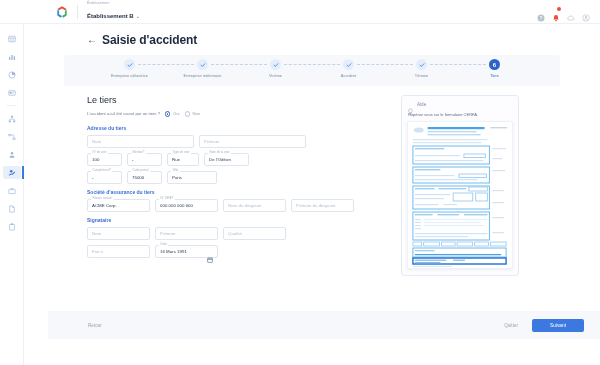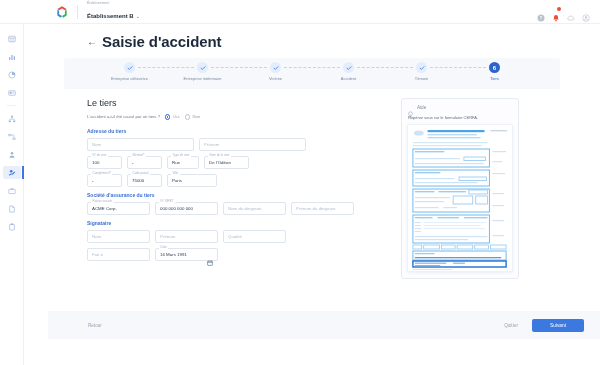--- a/index.html
+++ b/index.html
@@ -41,21 +41,21 @@
   .rail-item.active::after {
     content:""; position:absolute; right:-3px; top:0; width:1.5px; height:13px; background:#3b79e0;
   }
   .rail-sep { width:9px; height:1px; background:#eceff3; margin:1px 0; }
 
   
   .page { position:absolute; top:24px; left:24px; width:576px; height:341px; background:#fff; }
 
   .page-head { padding:9px 0 0 63px; display:flex; align-items:center; gap:5px; }
   .back-arrow { font-size:10px; color:#2b3a4f; line-height:1; }
-  .page-title { font-size:15px; font-weight:bold; color:#1d2a3c; letter-spacing:-.1px; }
+  .page-title { font-size:12px; font-weight:bold; color:#1d2a3c; letter-spacing:-.1px; }
 
   
   .stepper-wrap {
     margin:8px 40px 0 40px; height:31px; background:#f6f8fb; border-radius:2px;
     display:flex; align-items:flex-start; justify-content:center; padding-top:4px;
   }
   .steps { display:flex; align-items:flex-start; }
   .step { width:73px; display:flex; flex-direction:column; align-items:center; }
   .bullet {
     width:11px; height:11px; border-radius:50%; background:#e3edfb;

